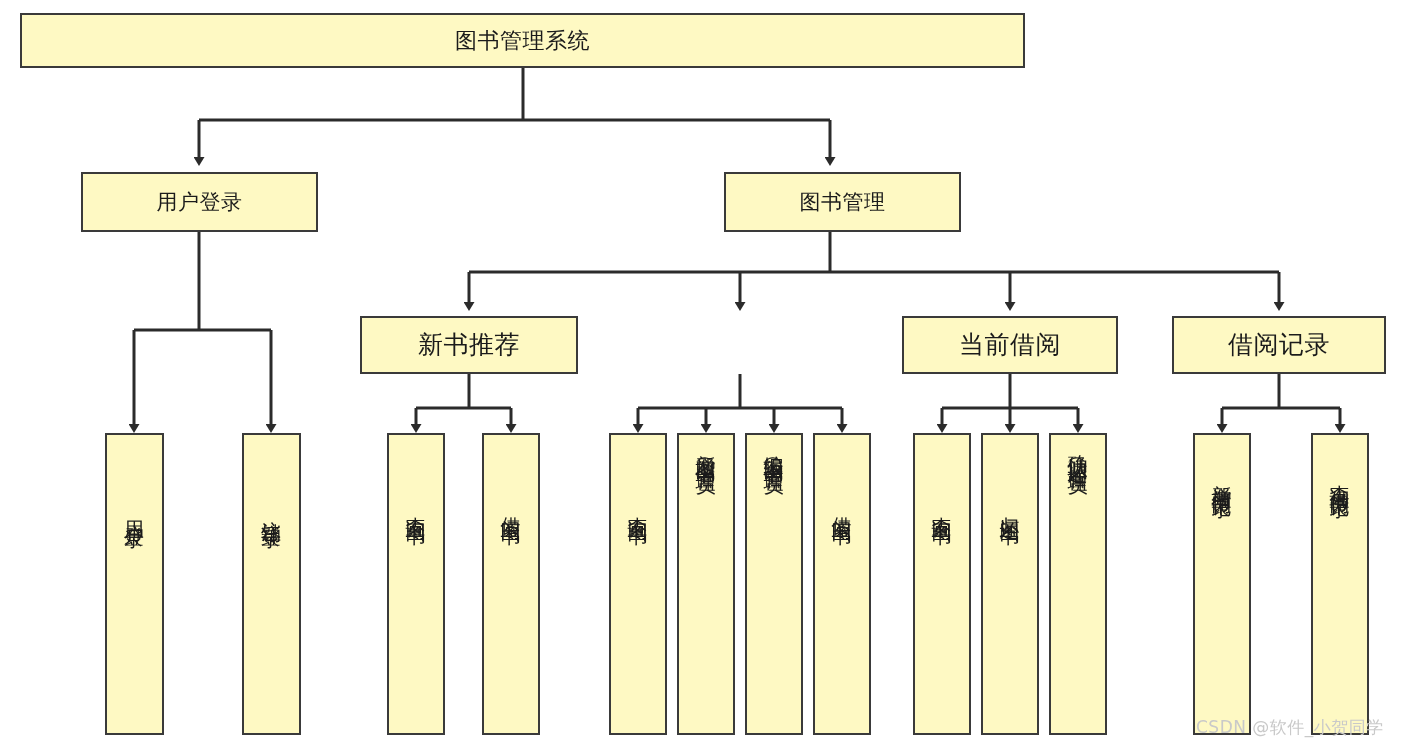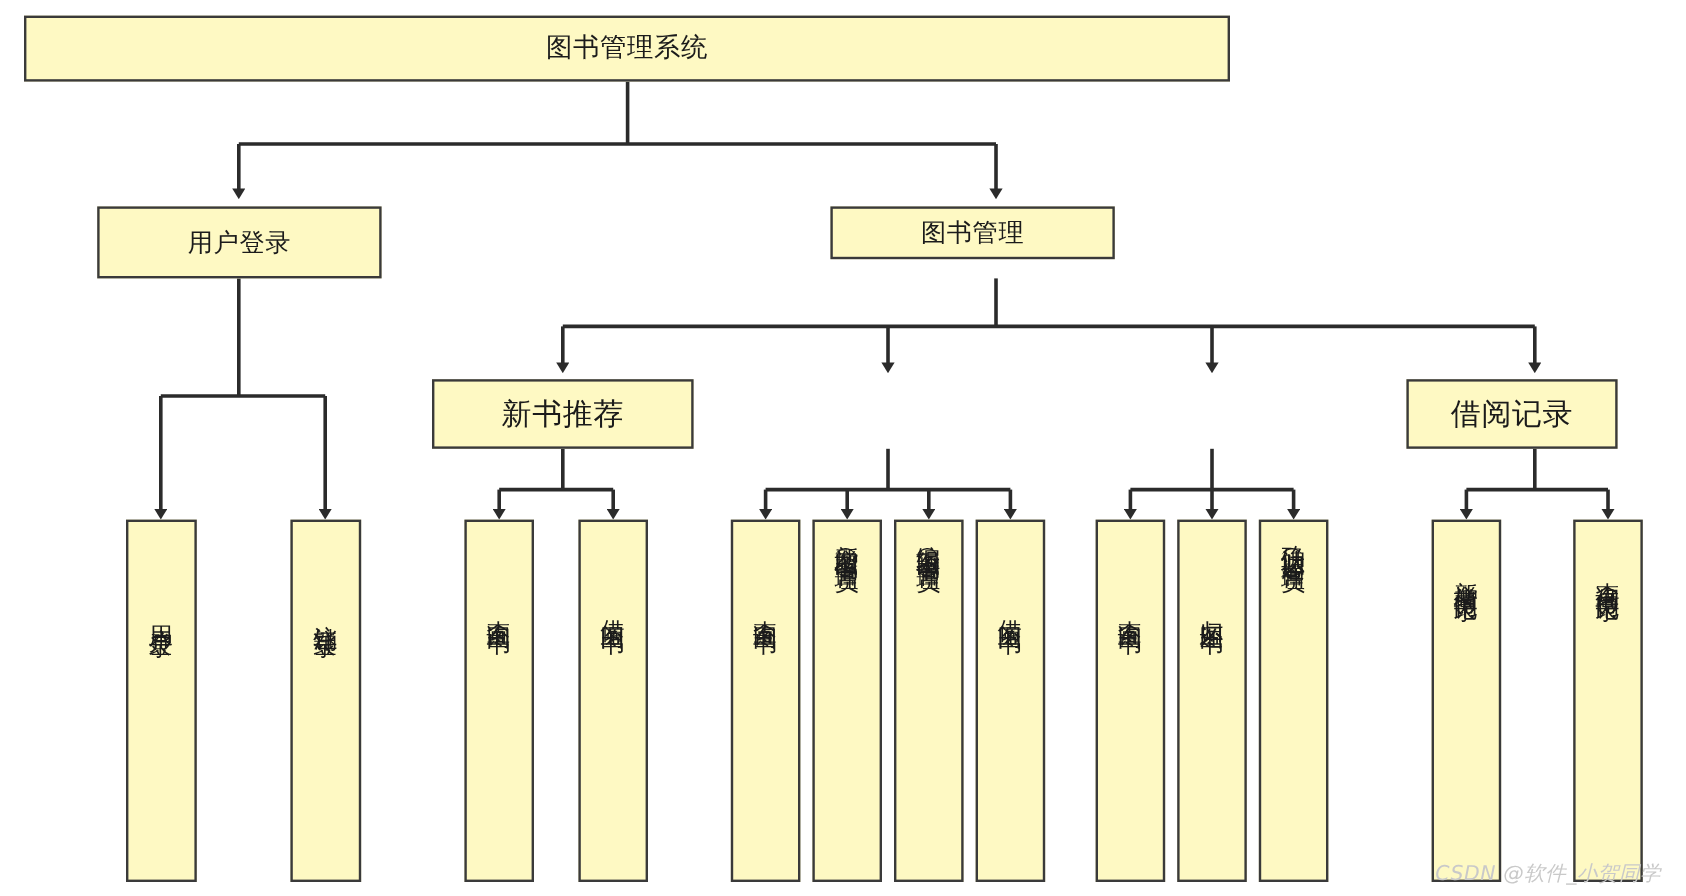--- a/index.html
+++ b/index.html
@@ -126,28 +126,31 @@
     </g>
   </svg>
 
   <div class="node root" style="left:20px; top:13px; width:1005px; height:55px;">
     <span class="label">图书管理系统</span>
   </div>
 
   <div class="node lvl2" style="left:81px; top:172px; width:237px; height:60px;">
     <span class="label">用户登录</span>
   </div>
-  <div class="node lvl2" style="left:692px; top:172px; width:237px; height:44px;">
+  <div class="node lvl2" style="left:724px; top:172px; width:237px; height:60px;">
     <span class="label">图书管理</span>
   </div>
 
   <div class="node lvl3" style="left:360px; top:316px; width:218px; height:58px;">
     <span class="label">新书推荐</span>
   </div>
-  <div class="node lvl3" style="left:1172px; top:316px; width:176px; height:58px;">
+  <div class="node lvl3" style="left:902px; top:316px; width:216px; height:58px;">
+    <span class="label">当前借阅</span>
+  </div>
+  <div class="node lvl3" style="left:1172px; top:316px; width:214px; height:58px;">
     <span class="label">借阅记录</span>
   </div>
 
   <div class="node leaf" style="left:105px; top:433px; width:59px; height:302px; padding-top:70px;">
     <span class="label">用户登录</span>
   </div>
   <div class="node leaf" style="left:242px; top:433px; width:59px; height:302px; padding-top:70px;">
     <span class="label">注销登录</span>
   </div>
 
@@ -181,15 +184,15 @@
     <span class="label">确认归还（管理员）</span>
   </div>
 
   <div class="node leaf" style="left:1193px; top:433px; width:58px; height:302px; padding-top:34px;">
     <span class="label">新增借阅记录</span>
   </div>
   <div class="node leaf" style="left:1311px; top:433px; width:58px; height:302px; padding-top:34px;">
     <span class="label">查询借阅记录</span>
   </div>
 
-  <div class="watermark" style="left:1196px; top:716px;font-style:italic;">CSDN @软件_小贺同学</div>
+  <div class="watermark" style="left:1196px; top:716px;">CSDN @软件_小贺同学</div>
 
 </div>
 
 </body></html>

